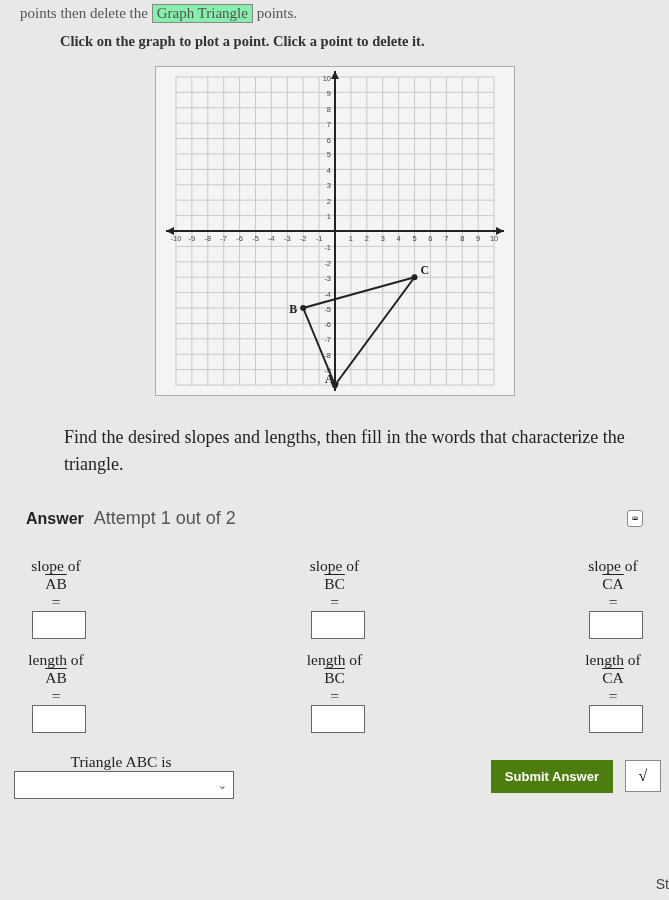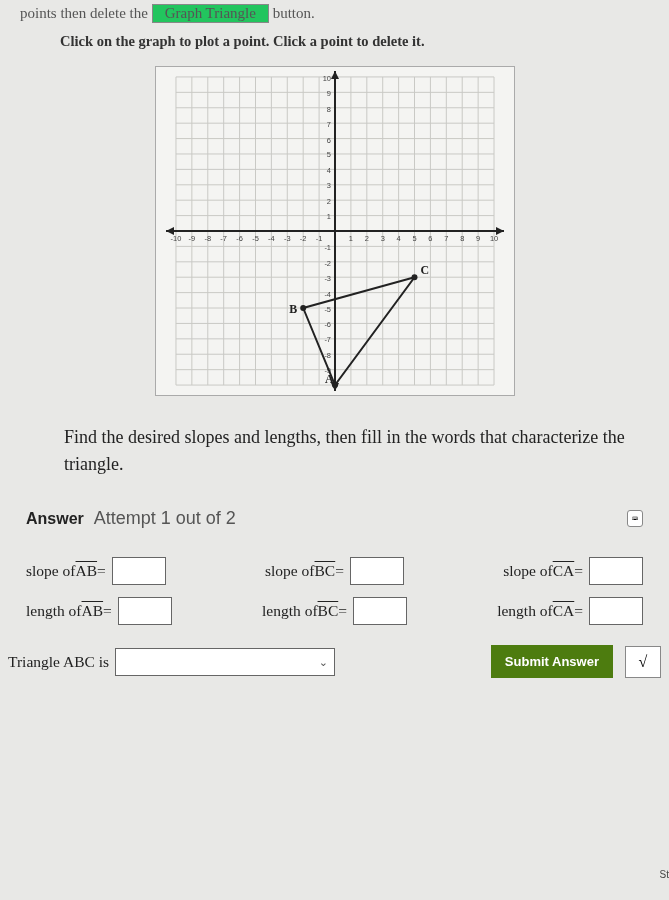--- a/index.html
+++ b/index.html
@@ -10,21 +10,21 @@
       height: 900px;
       overflow: hidden;
       position: relative;
     }
     .top-cutoff {
       font-size: 15px;
       color: #555;
       padding: 4px 20px;
       text-align: left;
     }
-    .top-cutoff .gb { display: inline-block; border: 1px solid #888; padding: 0 12px; background: #22c55e; }
+    .top-cutoff .gb { display: inline-block; border: 1px solid #888; padding: 0 4px; background: #86efac; }
     .instruction {
       font-size: 14.5px;
       font-weight: bold;
       color: #333;
       padding: 6px 91px 10px 60px;
     }
     .graph-wrap {
       display: flex;
       justify-content: center;
       padding: 6px 0 18px 0;
@@ -62,20 +62,21 @@
       justify-content: space-between;
       padding: 6px 26px;
       gap: 8px;
     }
     .field-group {
       display: flex;
       align-items: center;
       font-size: 15.5px;
       color: #222;
       white-space: nowrap;
+      flex-direction: column;
     }
     .overline {
       text-decoration: overline;
     }
     .box {
       width: 54px;
       height: 28px;
       border: 1px solid #666;
       background: #fff;
       margin-left: 6px;
@@ -110,29 +111,29 @@
       width: 36px;
       height: 32px;
       border: 1px solid #888;
       background: #fff;
       display: flex;
       align-items: center;
       justify-content: center;
       font-size: 16px;
       cursor: pointer;
     }
-    .st-cut { position: absolute; right: 0; bottom: 20px; font-family: Arial; font-size: 10px; color: #444; }
+    .st-cut { position: absolute; right: 0; bottom: 8px; font-family: Arial; font-size: 14px; color: #444; }
   </style>
 </head>
 <body>
 
 <div class="top-cutoff">
   <span>points then delete the</span>
   <span class="gb">Graph Triangle</span>
-  <span>button.</span>
+  <span>points.</span>
 </div>
 
 <div class="instruction">Click on the graph to plot a point. Click a point to delete it.</div>
 
 <div class="graph-wrap">
   <svg class="graph" width="360" height="330" viewBox="0 0 360 330">
 
     <g stroke="#c9c9c5" stroke-width="1">
 
       <line x1="20" y1="10" x2="20" y2="320"></line>

